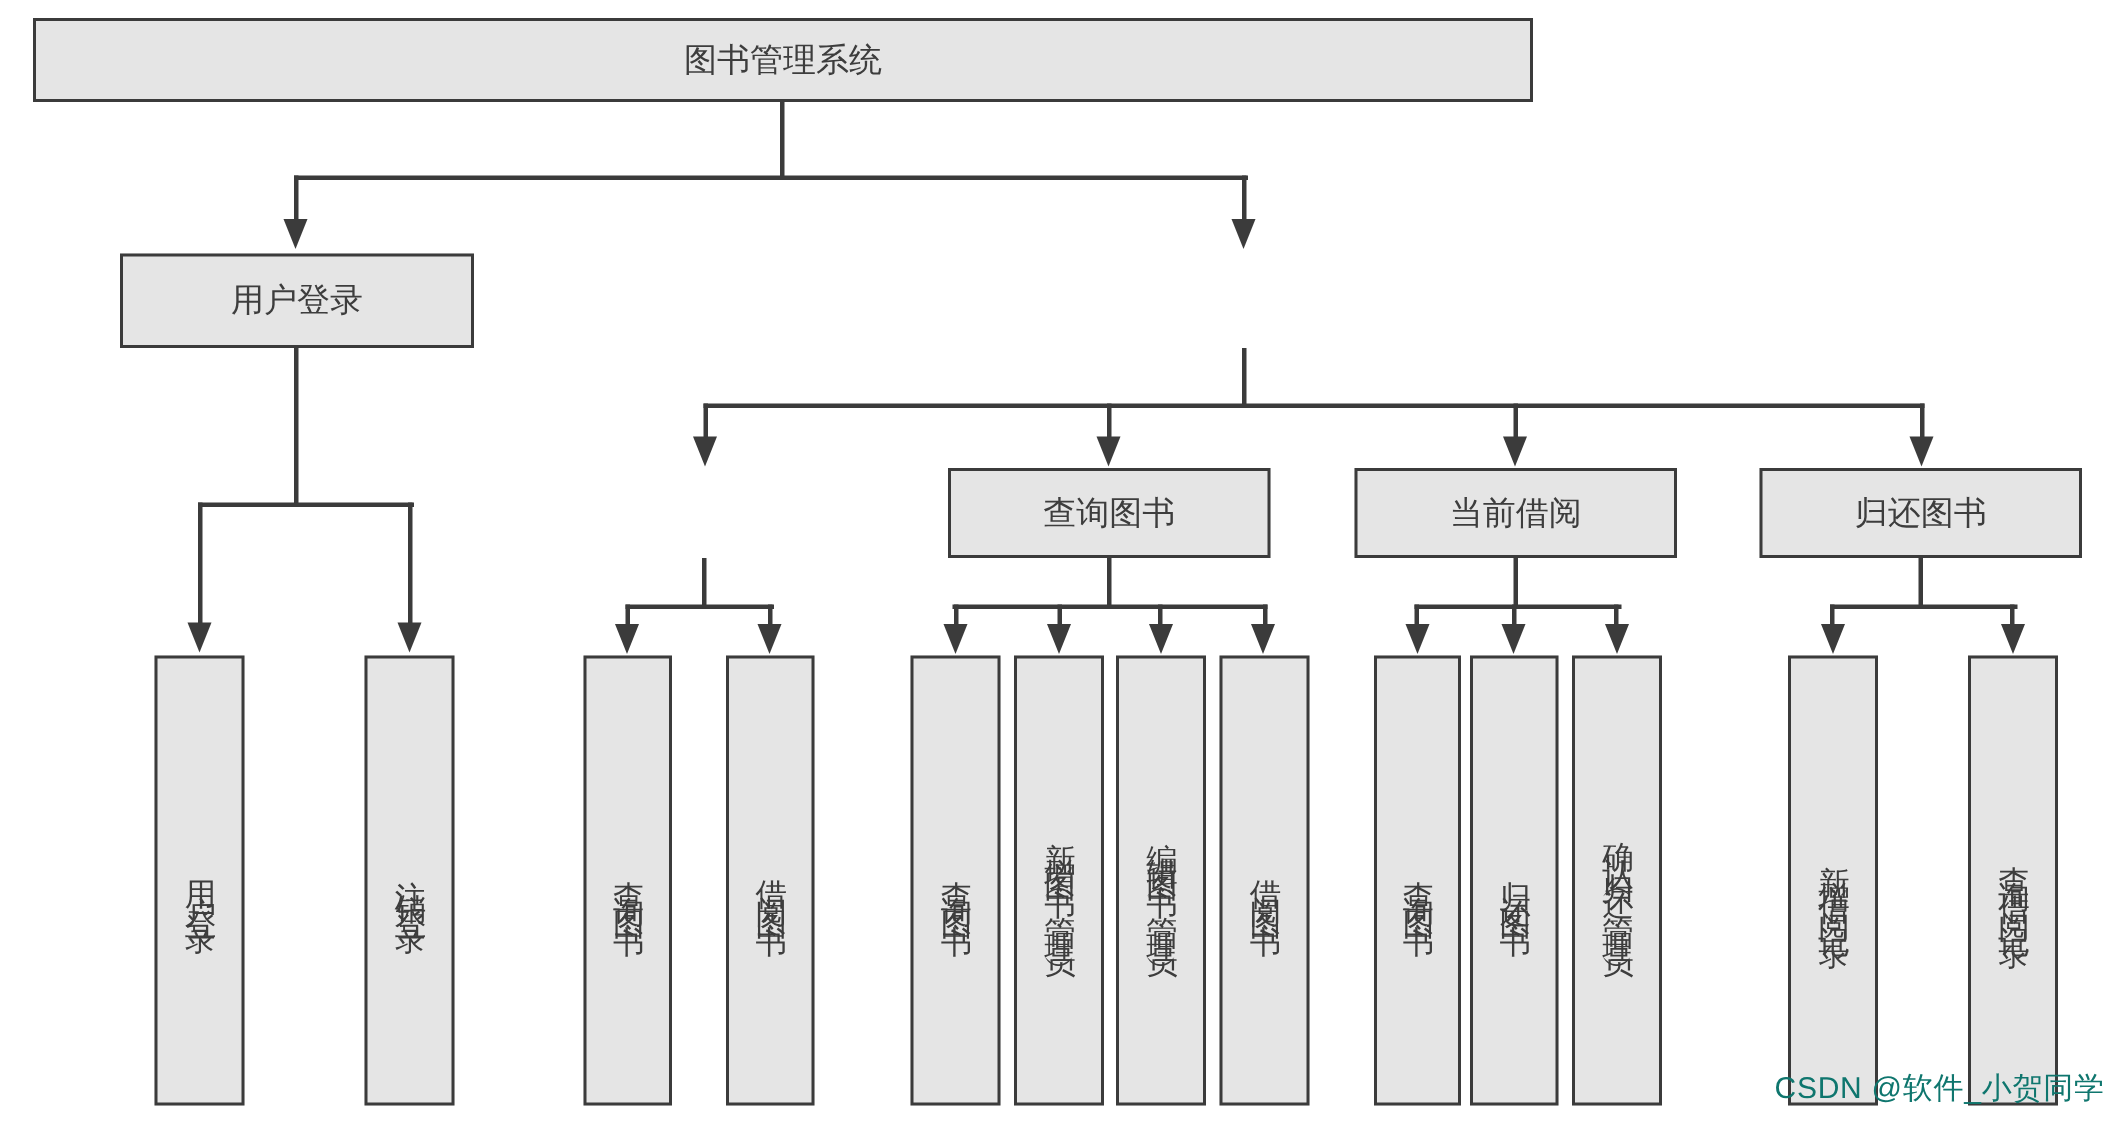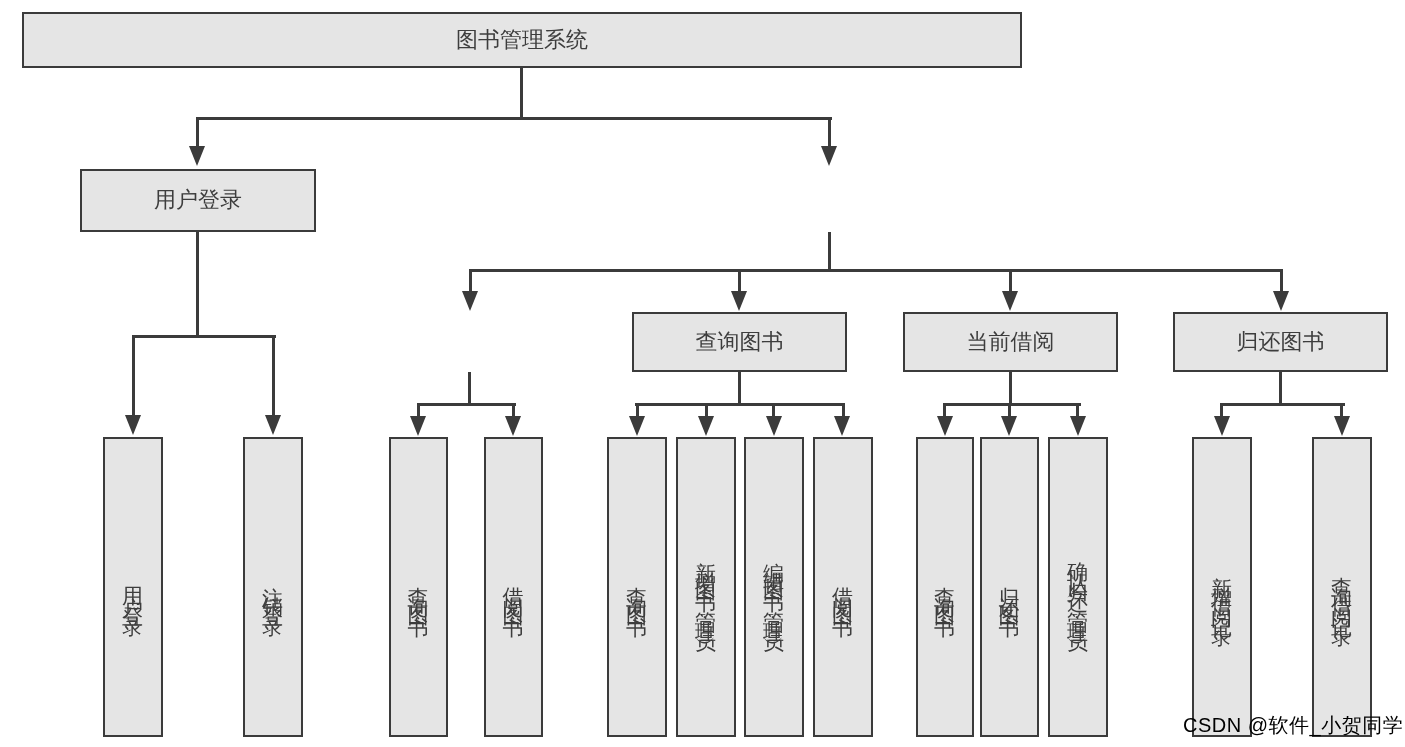--- a/index.html
+++ b/index.html
@@ -17,21 +17,21 @@
     font-size:21px;letter-spacing:10px;padding-top:6px;
   }
   .line{position:absolute;background:#3b3b3b;}
   .arrow{
     position:absolute;width:0;height:0;
     border-left:8.5px solid transparent;border-right:8.5px solid transparent;
     border-top:20px solid #3b3b3b;
   }
   .watermark{
     position:absolute;left:1183px;top:712px;z-index:10;
-    font-size:20px;color:#000000;letter-spacing:0.5px;white-space:nowrap;
+    font-size:20px;color:#0f766e;letter-spacing:0.5px;white-space:nowrap;
   }
 </style>
 </head>
 <body>
 
 <div class="stage">
 
   <div class="box" style="left:22px;top:12px;width:1000px;height:56px">图书管理系统</div>
 
   <div class="line" style="left:520px;top:68px;width:3px;height:52px"></div>

